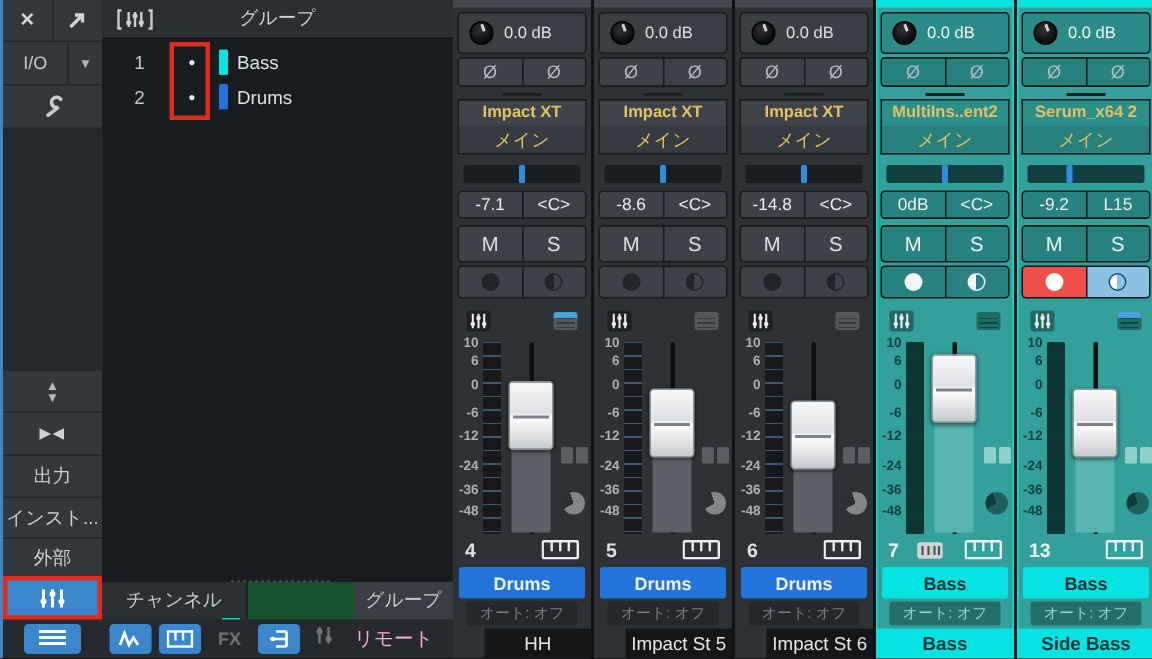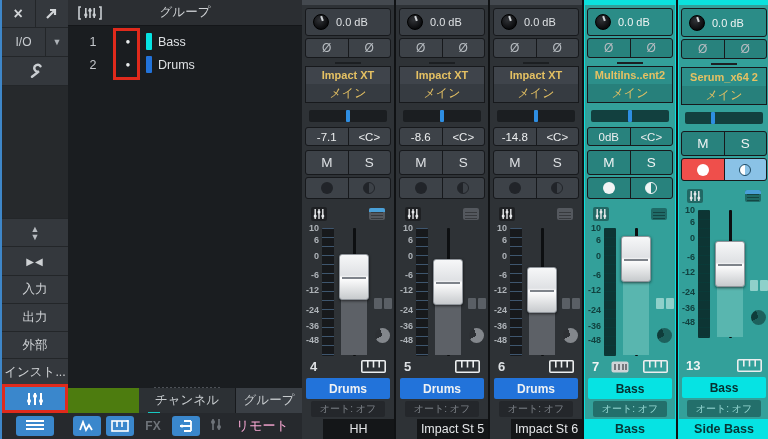--- a/index.html
+++ b/index.html
@@ -27,21 +27,21 @@
   
   .gpanel { position:absolute; left:66px; top:0; width:234px; height:439px; background:#1a1d20; }
   .gp-header { height:26px; background:#2b2e32; border-bottom:1px solid #141619; display:flex; align-items:center; color:#ced1d4; }
   .gp-title { flex:1; text-align:center; font-size:12.5px; margin-right:34px; }
   .gp-rows { position:absolute; top:30px; left:0; right:0; }
   .grow { height:23px; display:flex; align-items:center; color:#dde0e3; font-size:12.5px; }
   .gnum { width:14px; margin-left:18px; text-align:center; color:#c6c9cd; }
   .gdot { width:20px; margin-left:18px; text-align:center; font-size:8px; color:#e9ebec; }
   .gbar { width:6px; height:17px; margin-left:8px; border-radius:1px; }
   .gname { margin-left:6px; }
-  .gp-tabs { position:absolute; bottom:26px; left:0; right:0; height:25px; background:#4d7c0f; display:flex; justify-content:flex-end;padding-left:13px; }
+  .gp-tabs { position:absolute; bottom:26px; left:0; right:0; height:25px; background:#14532d; display:flex; justify-content:space-between; }
   .tab { height:25px; display:flex; align-items:center; justify-content:center; font-size:12.5px; color:#c7cbce; }
   .tab-channel { width:97px; background:#2c3034; border-right:1px solid #17191c; }
   .tab-group { width:66px; background:#3a3f45; }
   .drag-dots { position:absolute; bottom:50px; left:86px; width:66px; border-top:2px dotted #4d5157; }
   .tab-indicator { position:absolute; bottom:24px; left:80px; width:12px; height:3px; background:#17c9c3; }
   .gp-bottom { position:absolute; bottom:0; left:0; right:0; height:26px; background:#26292d; display:flex; align-items:center; gap:5px; padding-left:5px; }
   .ico-btn { width:28px; height:20px; border-radius:3px; display:flex; align-items:center; justify-content:center; }
   .ico-blue { background:#3a87cc; }
   .fx-label { width:28px; text-align:center; color:#6f747a; font-weight:bold; font-size:12px; }
   .remote-label { margin-left:4px; color:#f9a8d4; font-size:13px; }
@@ -166,24 +166,23 @@
     <div class="sb-spacer"></div>
     <button class="sb-btn sb-stack">
       <span class="sb-spread">
         <span>▲</span>
           <span>▼</span>
       </span>
     </button>
     <button class="sb-btn sb-stack" style="height:28px;">
       <span style="font-size:10px;letter-spacing:1px;">▶◀</span>
     </button>
-    <button class="sb-btn sb-stack">入力</button>
     <button class="sb-btn sb-stack">出力</button>
+    <button class="sb-btn sb-stack" style="height:26px;">インスト...</button>
     <button class="sb-btn sb-stack" style="height:26px;">外部</button>
-    <button class="sb-btn sb-stack" style="height:26px;">インスト...</button>
     <button class="sb-btn sb-stack sb-mixer">
       <svg width="20" height="14" viewBox="0 0 20 14">
         <rect x="3" y="1" width="2" height="12" fill="#fff"></rect>
           <rect x="9" y="1" width="2" height="12" fill="#fff"></rect>
         <rect x="15" y="1" width="2" height="12" fill="#fff"></rect>
         <circle cx="4" cy="9" r="2" fill="#fff"></circle>
           <circle cx="10" cy="4" r="2" fill="#fff"></circle>
           <circle cx="16" cy="9" r="2" fill="#fff"></circle>
       </svg>
     </button>
@@ -644,20 +643,24 @@
           </button>
     </div>
     <div class="divider"></div>
     <button class="insert">Serum_x64 2</button>
     <button class="outrow">メイン</button>
     <div class="pan">
       <div class="pan-bar">
         <span class="panline"></span>
       </div>
     </div>
+    <div class="btn-grid valrow">
+      <button>-9.2</button>
+      <button>L15</button>
+    </div>
     <div class="btn-grid msrow">
       <button>M</button>
       <button>S</button>
     </div>
     <div class="btn-grid recrow">
       <button class="recbtn rec-armed">
             <span class="reccirc"></span>
           </button>
       <button class="monbtn mon-on">
             <span class="moncirc"></span>

